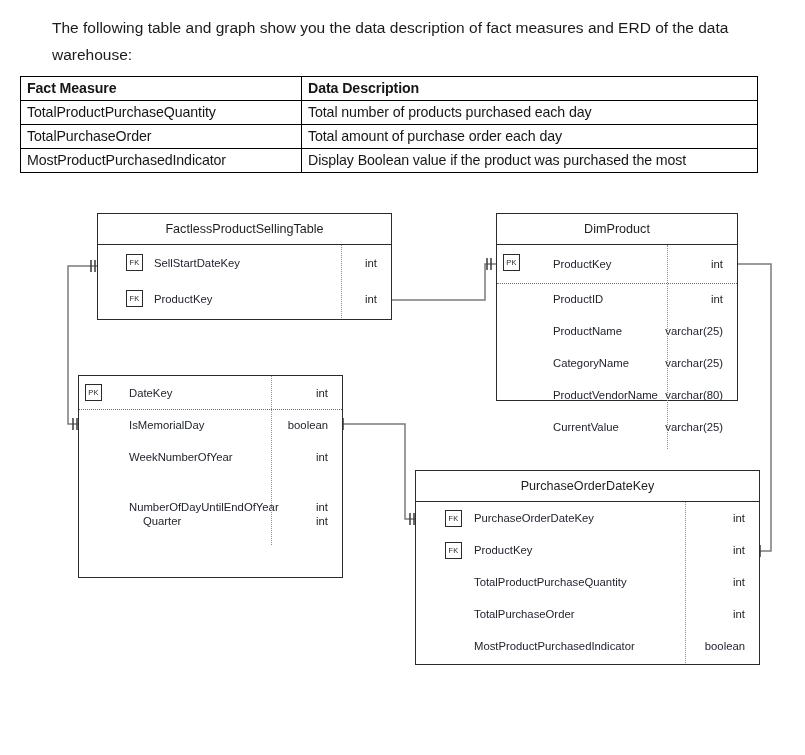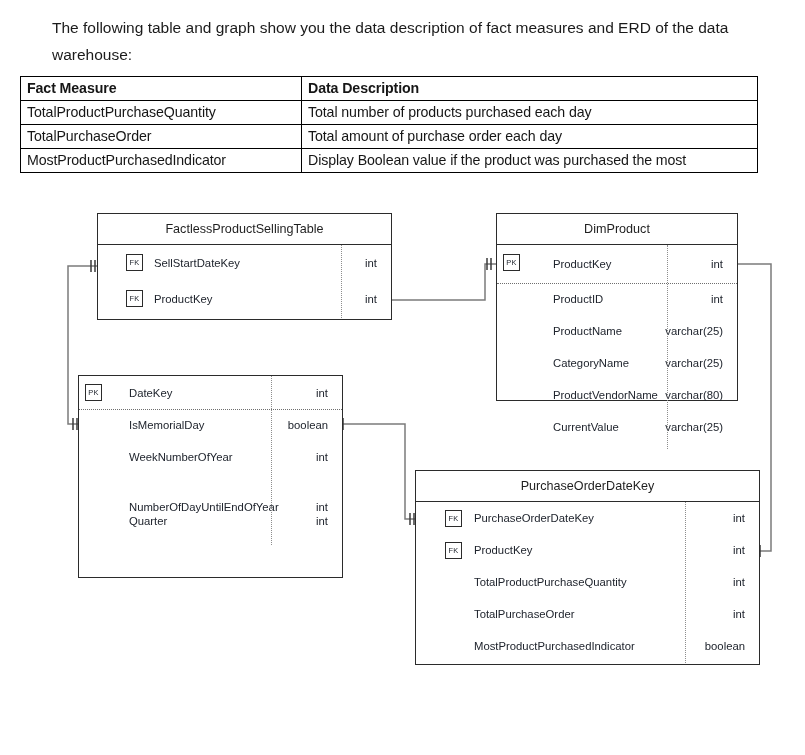--- a/index.html
+++ b/index.html
@@ -271,21 +271,21 @@
       </div>
       <div class="attr" style="position:absolute;left:0;top:65px;right:0;height:32px;">
         <span class="aname" style="left:50px;">WeekNumberOfYear</span>
         <span class="atype" style="right:14px;">int</span>
       </div>
       <div class="attr" style="position:absolute;left:0;top:115px;right:0;height:32px;">
         <span class="aname" style="left:50px;">NumberOfDayUntilEndOfYear</span>
         <span class="atype" style="right:14px;">int</span>
       </div>
       <div class="attr" style="position:absolute;left:0;top:129px;right:0;height:32px;">
-        <span class="aname" style="left:50px;text-align:center;">Quarter</span>
+        <span class="aname" style="left:64px;text-align:center;">Quarter</span>
         <span class="atype" style="right:14px;">int</span>
       </div>
     </div>
   </div>
 
   <div class="entity" style="left:415px; top:470px; width:345px; height:195px;">
     <div class="entity-title">PurchaseOrderDateKey</div>
     <div class="entity-body" style="height:161px;">
       <div class="vsplit" style="left:269px;"></div>
       <div class="attr" style="position:absolute;left:0;top:0;right:0;height:32px;">

